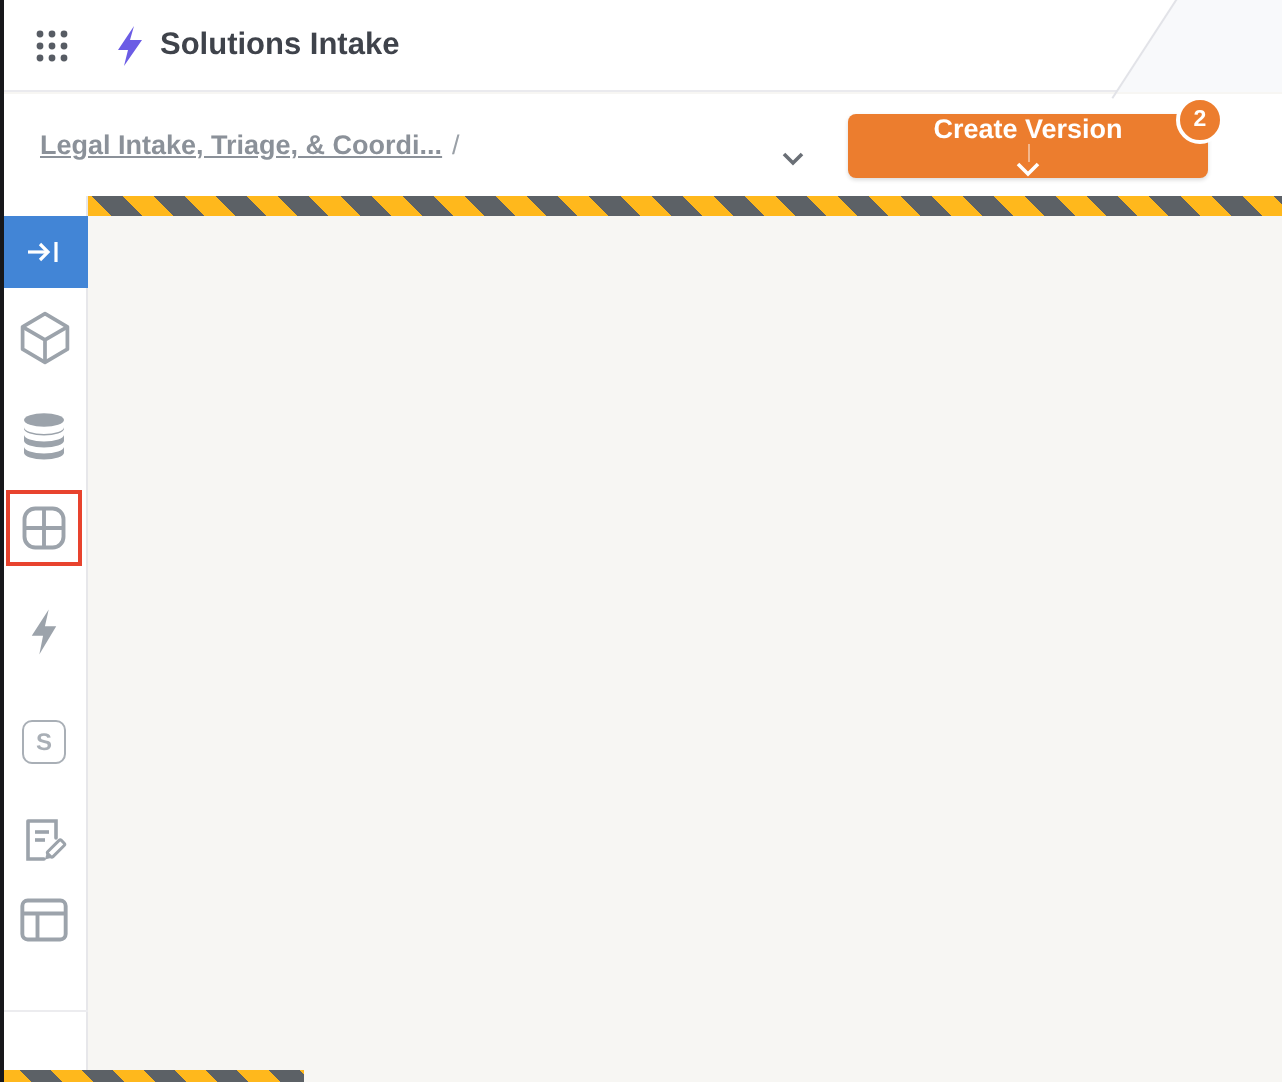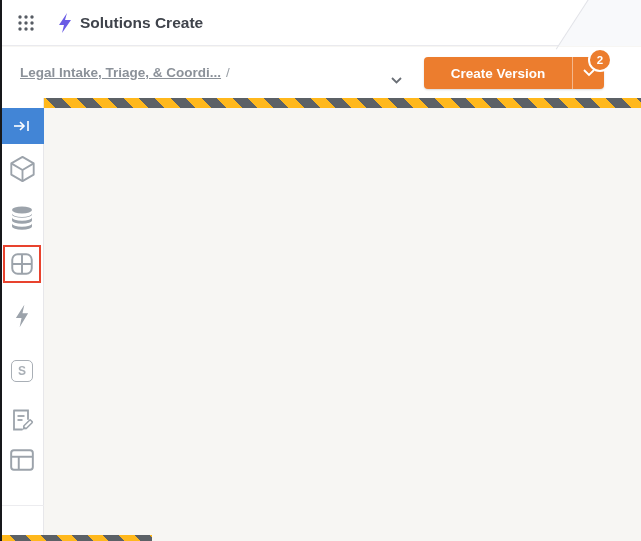--- a/index.html
+++ b/index.html
@@ -18,21 +18,21 @@
   .tb-title { position:absolute; left:80px; top:14px; font-size:15.5px; font-weight:600; color:#3F434B; }
 
   
   .crumbrow { position:absolute; left:0; top:47px; width:641px; height:51px; background:#fff; z-index:15; }
   .crumb-link { position:absolute; left:20px; top:18px; font-size:13.5px; font-weight:600; color:#8B9199; text-decoration:underline; cursor:pointer; }
   .crumb-sep { position:absolute; left:226px; top:18px; font-size:13.5px; color:#9AA0A7; }
   .crumb-cur { position:absolute; left:247px; top:17px; font-size:14px; font-weight:700; color:#3B3F46; cursor:pointer; }
   .crumb-chev { position:absolute; left:391px; top:23px; }
 
   .create-btn { position:absolute; left:424px; top:10px; width:180px; height:32px; background:var(--accent_orange); border-radius:4px;
-                display:flex; align-items:center; cursor:pointer; box-shadow:0 1px 2px rgba(0,0,0,.15); }
+                display:flex; align-items:center; cursor:pointer; box-shadow:0 1px 2px rgba(0,0,0,.15);flex-direction:column; }
   .create-btn .label { width:148px; text-align:center; color:#fff; font-size:13.5px; font-weight:700; }
   .create-btn .split { width:1px; height:32px; background:rgba(255,255,255,.45); }
   .create-btn .chev { flex:1; display:flex; align-items:center; justify-content:center; }
   .ver-badge { position:absolute; left:588px; top:1px; width:24px; height:24px; border-radius:50%; background:var(--accent_orange);
                border:2px solid #fff; color:#fff; font-size:11.5px; font-weight:700; display:flex; align-items:center; justify-content:center; z-index:22; }
 
   
   .hazard-top { position:absolute; left:40px; top:98px; width:601px; height:10px;
       background:repeating-linear-gradient(45deg, var(--hazard_yellow) 0 11px, var(--hazard_gray) 11px 22px); z-index:12; }
   .hazard-bottom { position:absolute; left:0; top:535px; width:152px; height:6px;
@@ -112,21 +112,21 @@
             <circle cx="9" cy="15" r="1.7"></circle>
             <circle cx="15" cy="15" r="1.7"></circle>
         </g>
       </svg>
     </div>
     <div class="tb-bolt">
       <svg width="17" height="22" viewBox="0 0 17 22">
           <path d="M11 1 L3 13 H8 L6 21 L15 8 H9 Z" fill="#6B5CE5"></path>
         </svg>
     </div>
-    <div class="tb-title">Solutions Create</div>
+    <div class="tb-title">Solutions Intake</div>
   </div>
 
   <div class="crumbrow">
     <span class="crumb-link">Legal Intake, Triage, &amp; Coordi...</span>
     <span class="crumb-sep">/</span>
     <span class="crumb-chev">
       <svg width="11" height="7" viewBox="0 0 11 7">
           <polyline points="1,1 5.5,5.5 10,1" fill="none" stroke="#6A6F76" stroke-width="1.8"></polyline>
         </svg>
     </span>

